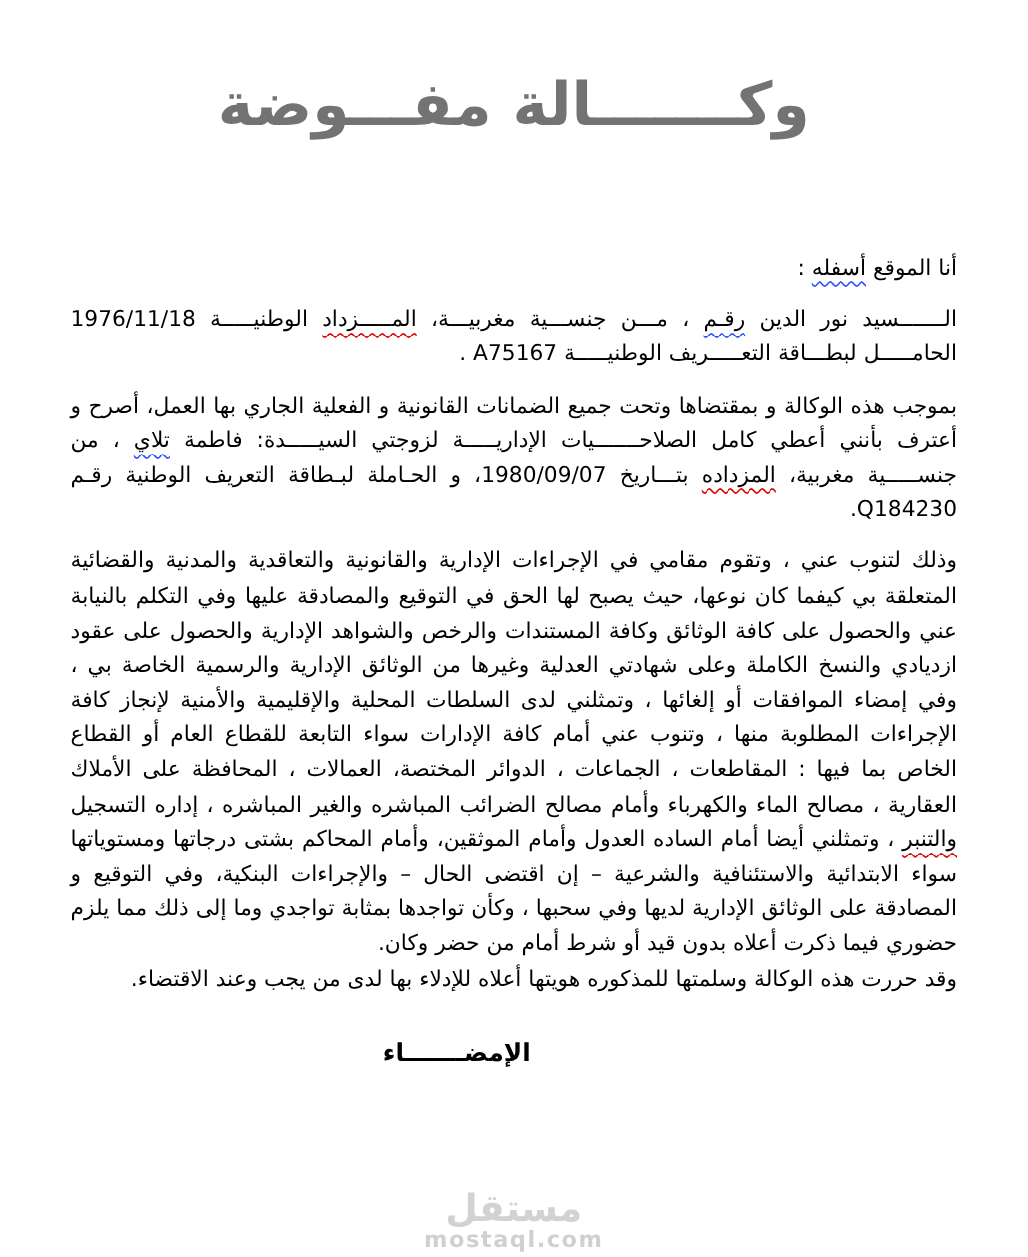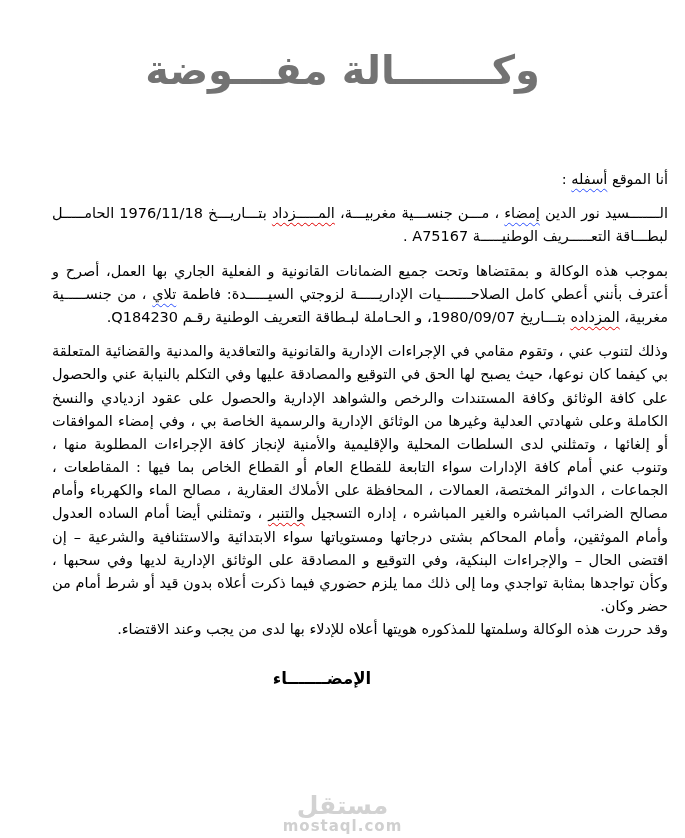--- a/index.html
+++ b/index.html
@@ -15,25 +15,24 @@
   }
   .doc-title {
     margin-top: 44px;
     text-align: center;
     font-weight: bold;
     font-size: 40px;
     line-height: 1.3;
     color: #737373;
   }
   .content {
-    padding: 0 17px;
+    padding: 0 47px;
     font-size: 14.5px;
     line-height: 1.6;
     text-align: justify;
-    margin-left: 35px;
   }
   .content p { margin: 11px 0 0 0; }
   p.intro { margin-top: 72px; text-align: right; }
   p.scope {
     text-indent: 26px;
     text-align: justify;
     text-align-last: center;
   }
   p.closing { margin-top: 0; text-align: right; }
   .b { font-weight: normal; }
@@ -87,21 +86,21 @@
 <body>
 
 <div class="page">
 
   <div class="doc-title">وكـــــــالة مفـــوضة</div>
 
   <div class="content">
 
     <p class="intro"><span>أنا الموقع </span><span class="u-blue">أسفله</span><span> :</span></p>
 
-    <p><span>الـــــــسيد </span><span class="b">نور الدين </span><span class="b u-blue">إمضاء</span><span> ، مـــن جنســـية مغربيـــة، </span><span class="u-red">المـــــزداد</span><span> بتـــاريـــخ </span><span class="b">1976/11/18</span><span> الحامـــــل لبطـــاقة التعـــــريف الوطنيـــــة </span><span class="b">A75167</span><span> .</span></p>
+    <p><span>الـــــــسيد </span><span class="b">نور الدين </span><span class="b u-blue">رقـم</span><span> ، مـــن جنســـية مغربيـــة، </span><span class="u-red">المـــــزداد</span><span> الوطنيـــــة </span><span class="b">1976/11/18</span><span> الحامـــــل لبطـــاقة التعـــــريف الوطنيـــــة </span><span class="b">A75167</span><span> .</span></p>
 
     <p><span>بموجب هذه الوكالة و بمقتضاها وتحت جميع الضمانات القانونية و الفعلية الجاري بها العمل، أصرح و أعترف بأنني أعطي كامل الصلاحـــــــيات الإداريـــــة لزوجتي السيـــــدة: </span><span class="b">فاطمة </span><span class="b u-blue">تلاي</span><span> ، من جنســـــية مغربية، </span><span class="u-red">المزداده</span><span> بتـــاريخ </span><span class="b">1980/09/07</span><span>، و الحـاملة لبـطاقة التعريف الوطنية رقـم </span><span class="b">Q184230</span><span>.</span></p>
 
     <p><span>وذلك لتنوب عني ، وتقوم مقامي في الإجراءات الإدارية والقانونية والتعاقدية والمدنية والقضائية المتعلقة بي كيفما كان نوعها، حيث يصبح لها الحق في التوقيع والمصادقة عليها وفي التكلم بالنيابة عني والحصول على كافة الوثائق وكافة المستندات والرخص والشواهد الإدارية والحصول على عقود ازديادي والنسخ الكاملة وعلى شهادتي العدلية وغيرها من الوثائق الإدارية والرسمية الخاصة بي ، وفي إمضاء الموافقات أو إلغائها ، وتمثلني لدى السلطات المحلية والإقليمية والأمنية لإنجاز كافة الإجراءات المطلوبة منها ، وتنوب عني أمام كافة الإدارات سواء التابعة للقطاع العام أو القطاع الخاص بما فيها : المقاطعات ، الجماعات ، الدوائر المختصة، العمالات ، المحافظة على الأملاك العقارية ، مصالح الماء والكهرباء وأمام مصالح الضرائب المباشره والغير المباشره ، إداره التسجيل </span><span class="u-red">والتنبر</span><span> ، وتمثلني أيضا أمام الساده العدول وأمام الموثقين، وأمام المحاكم بشتى درجاتها ومستوياتها سواء الابتدائية والاستئنافية والشرعية – إن اقتضى الحال – والإجراءات البنكية، وفي التوقيع و المصادقة على الوثائق الإدارية لديها وفي سحبها ، وكأن تواجدها بمثابة تواجدي وما إلى ذلك مما يلزم حضوري فيما ذكرت أعلاه بدون قيد أو شرط أمام من حضر وكان.</span></p>
 
 
     <p class="closing">وقد حررت هذه الوكالة وسلمتها للمذكوره هويتها أعلاه للإدلاء بها لدى من يجب وعند الاقتضاء.</p>
 
     <div class="signature">الإمضـــــــاء</div>
 

